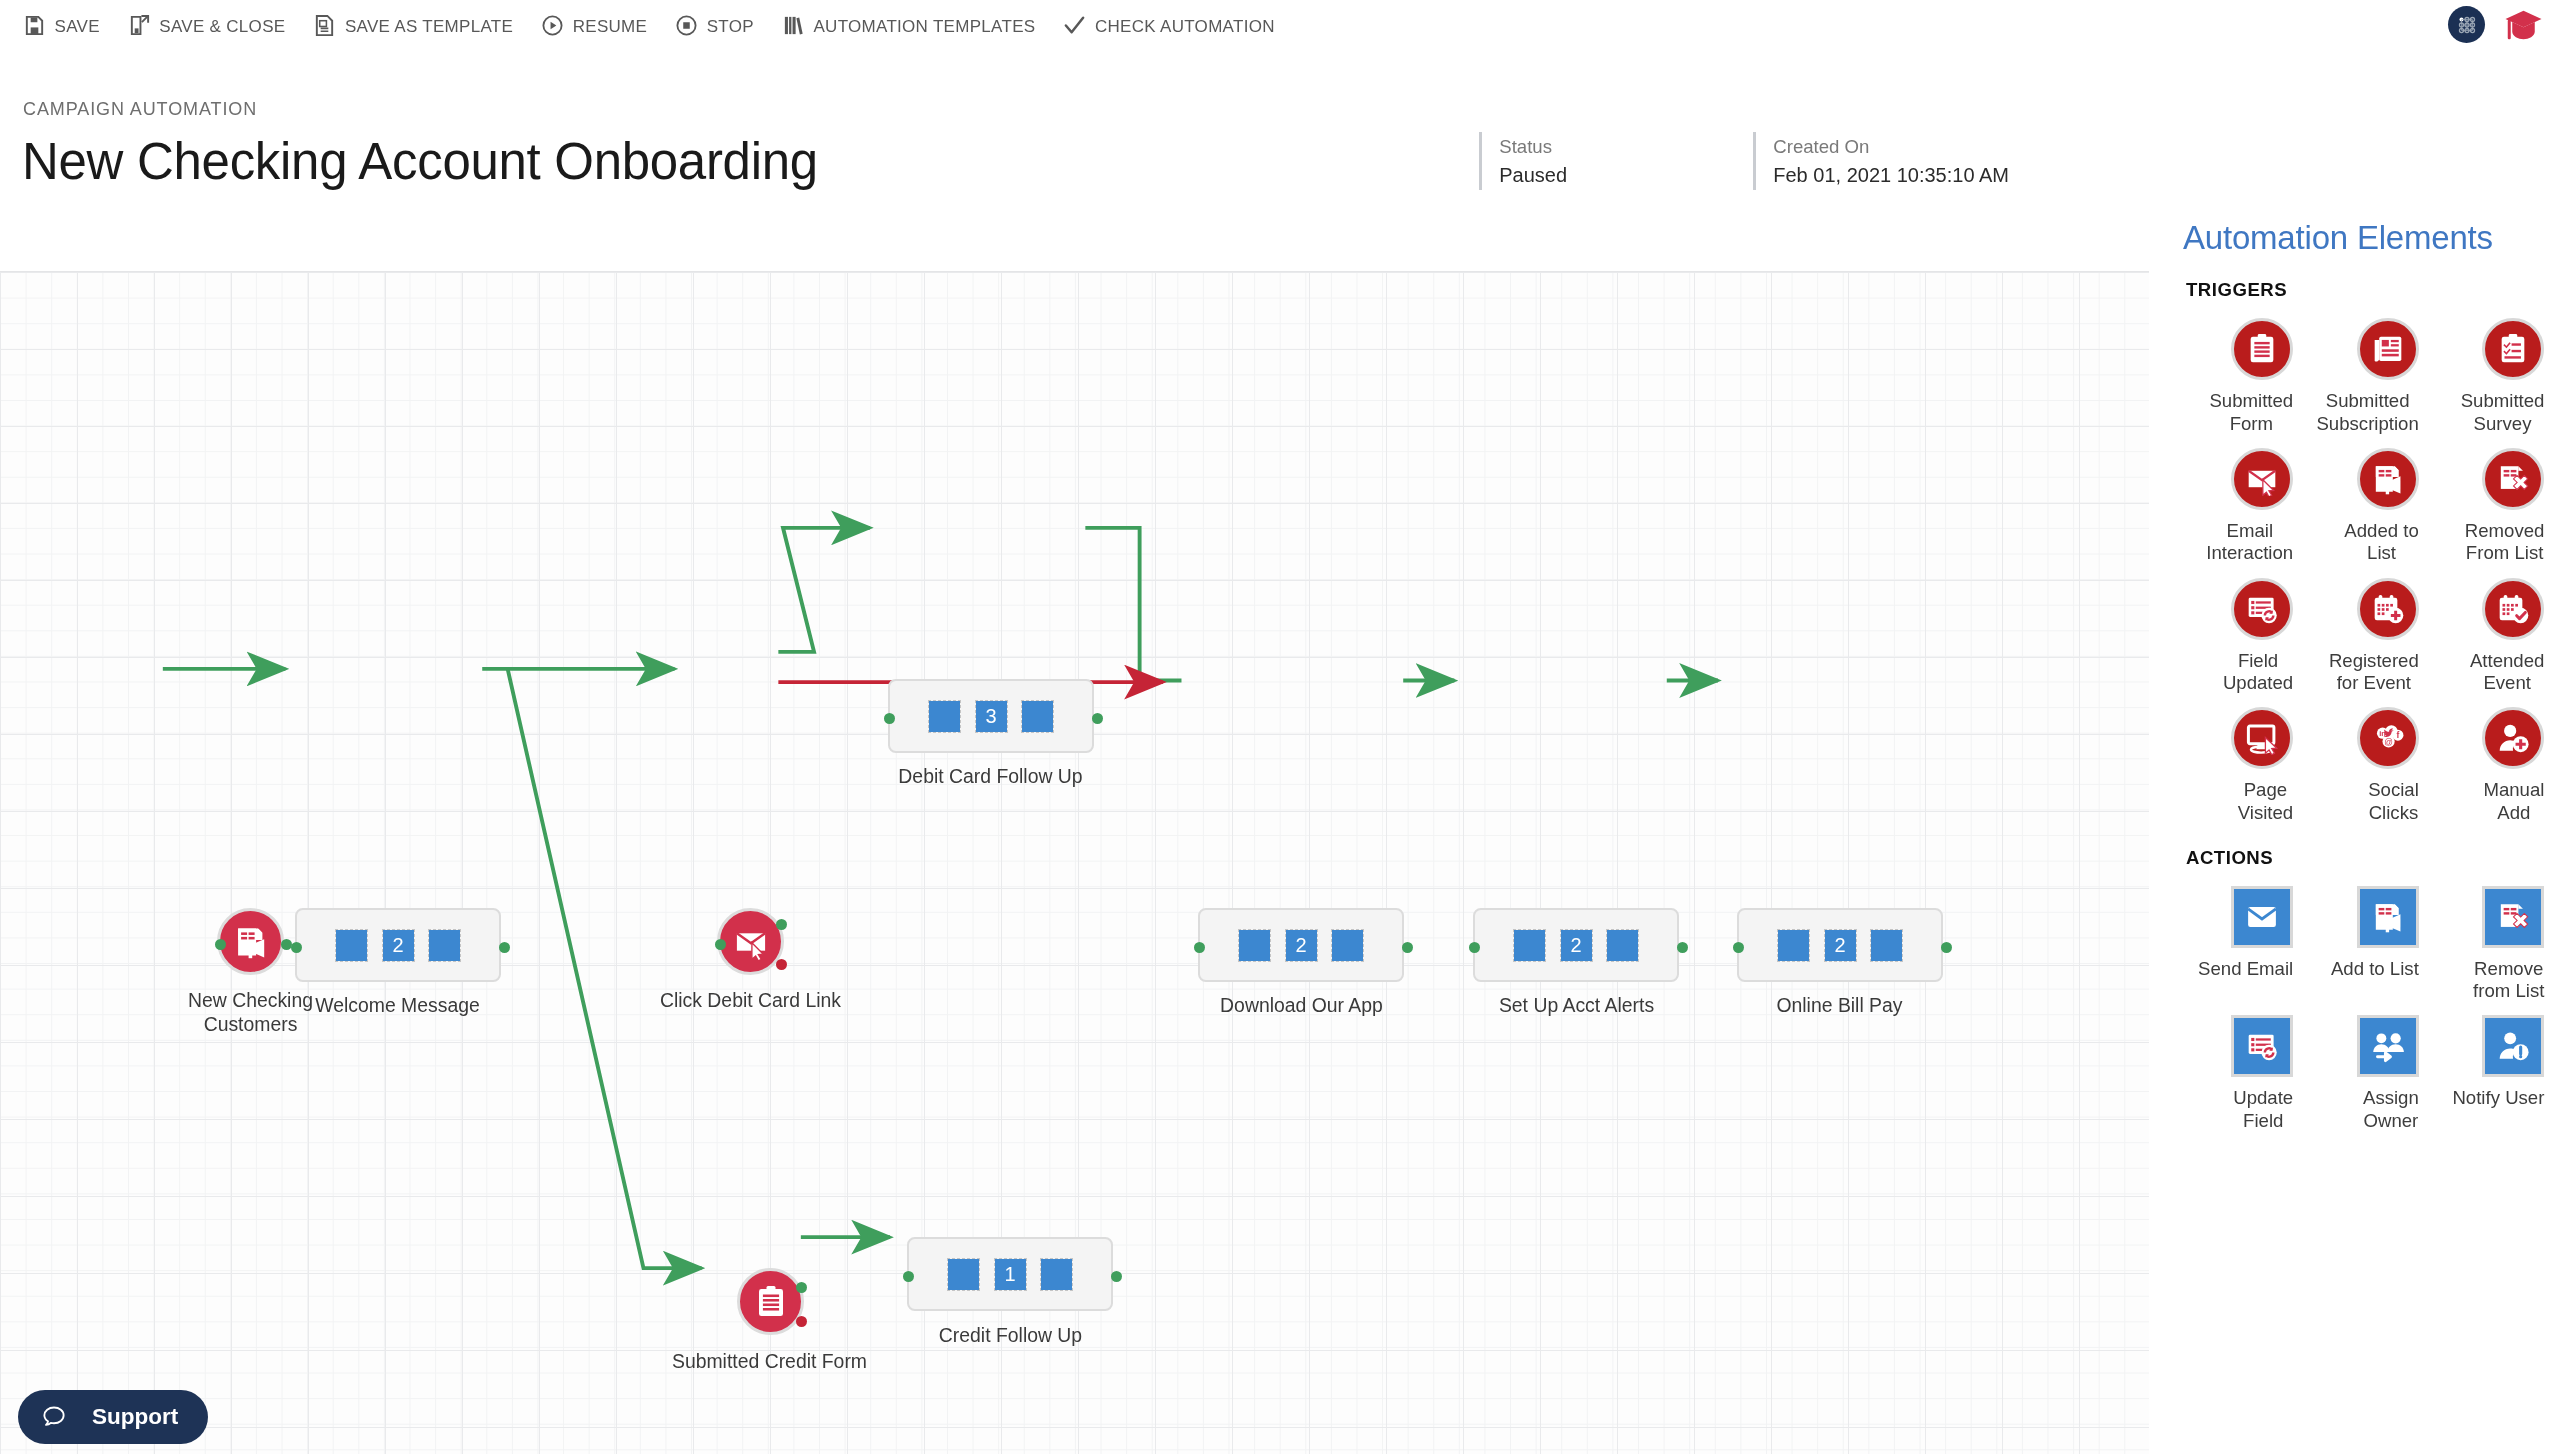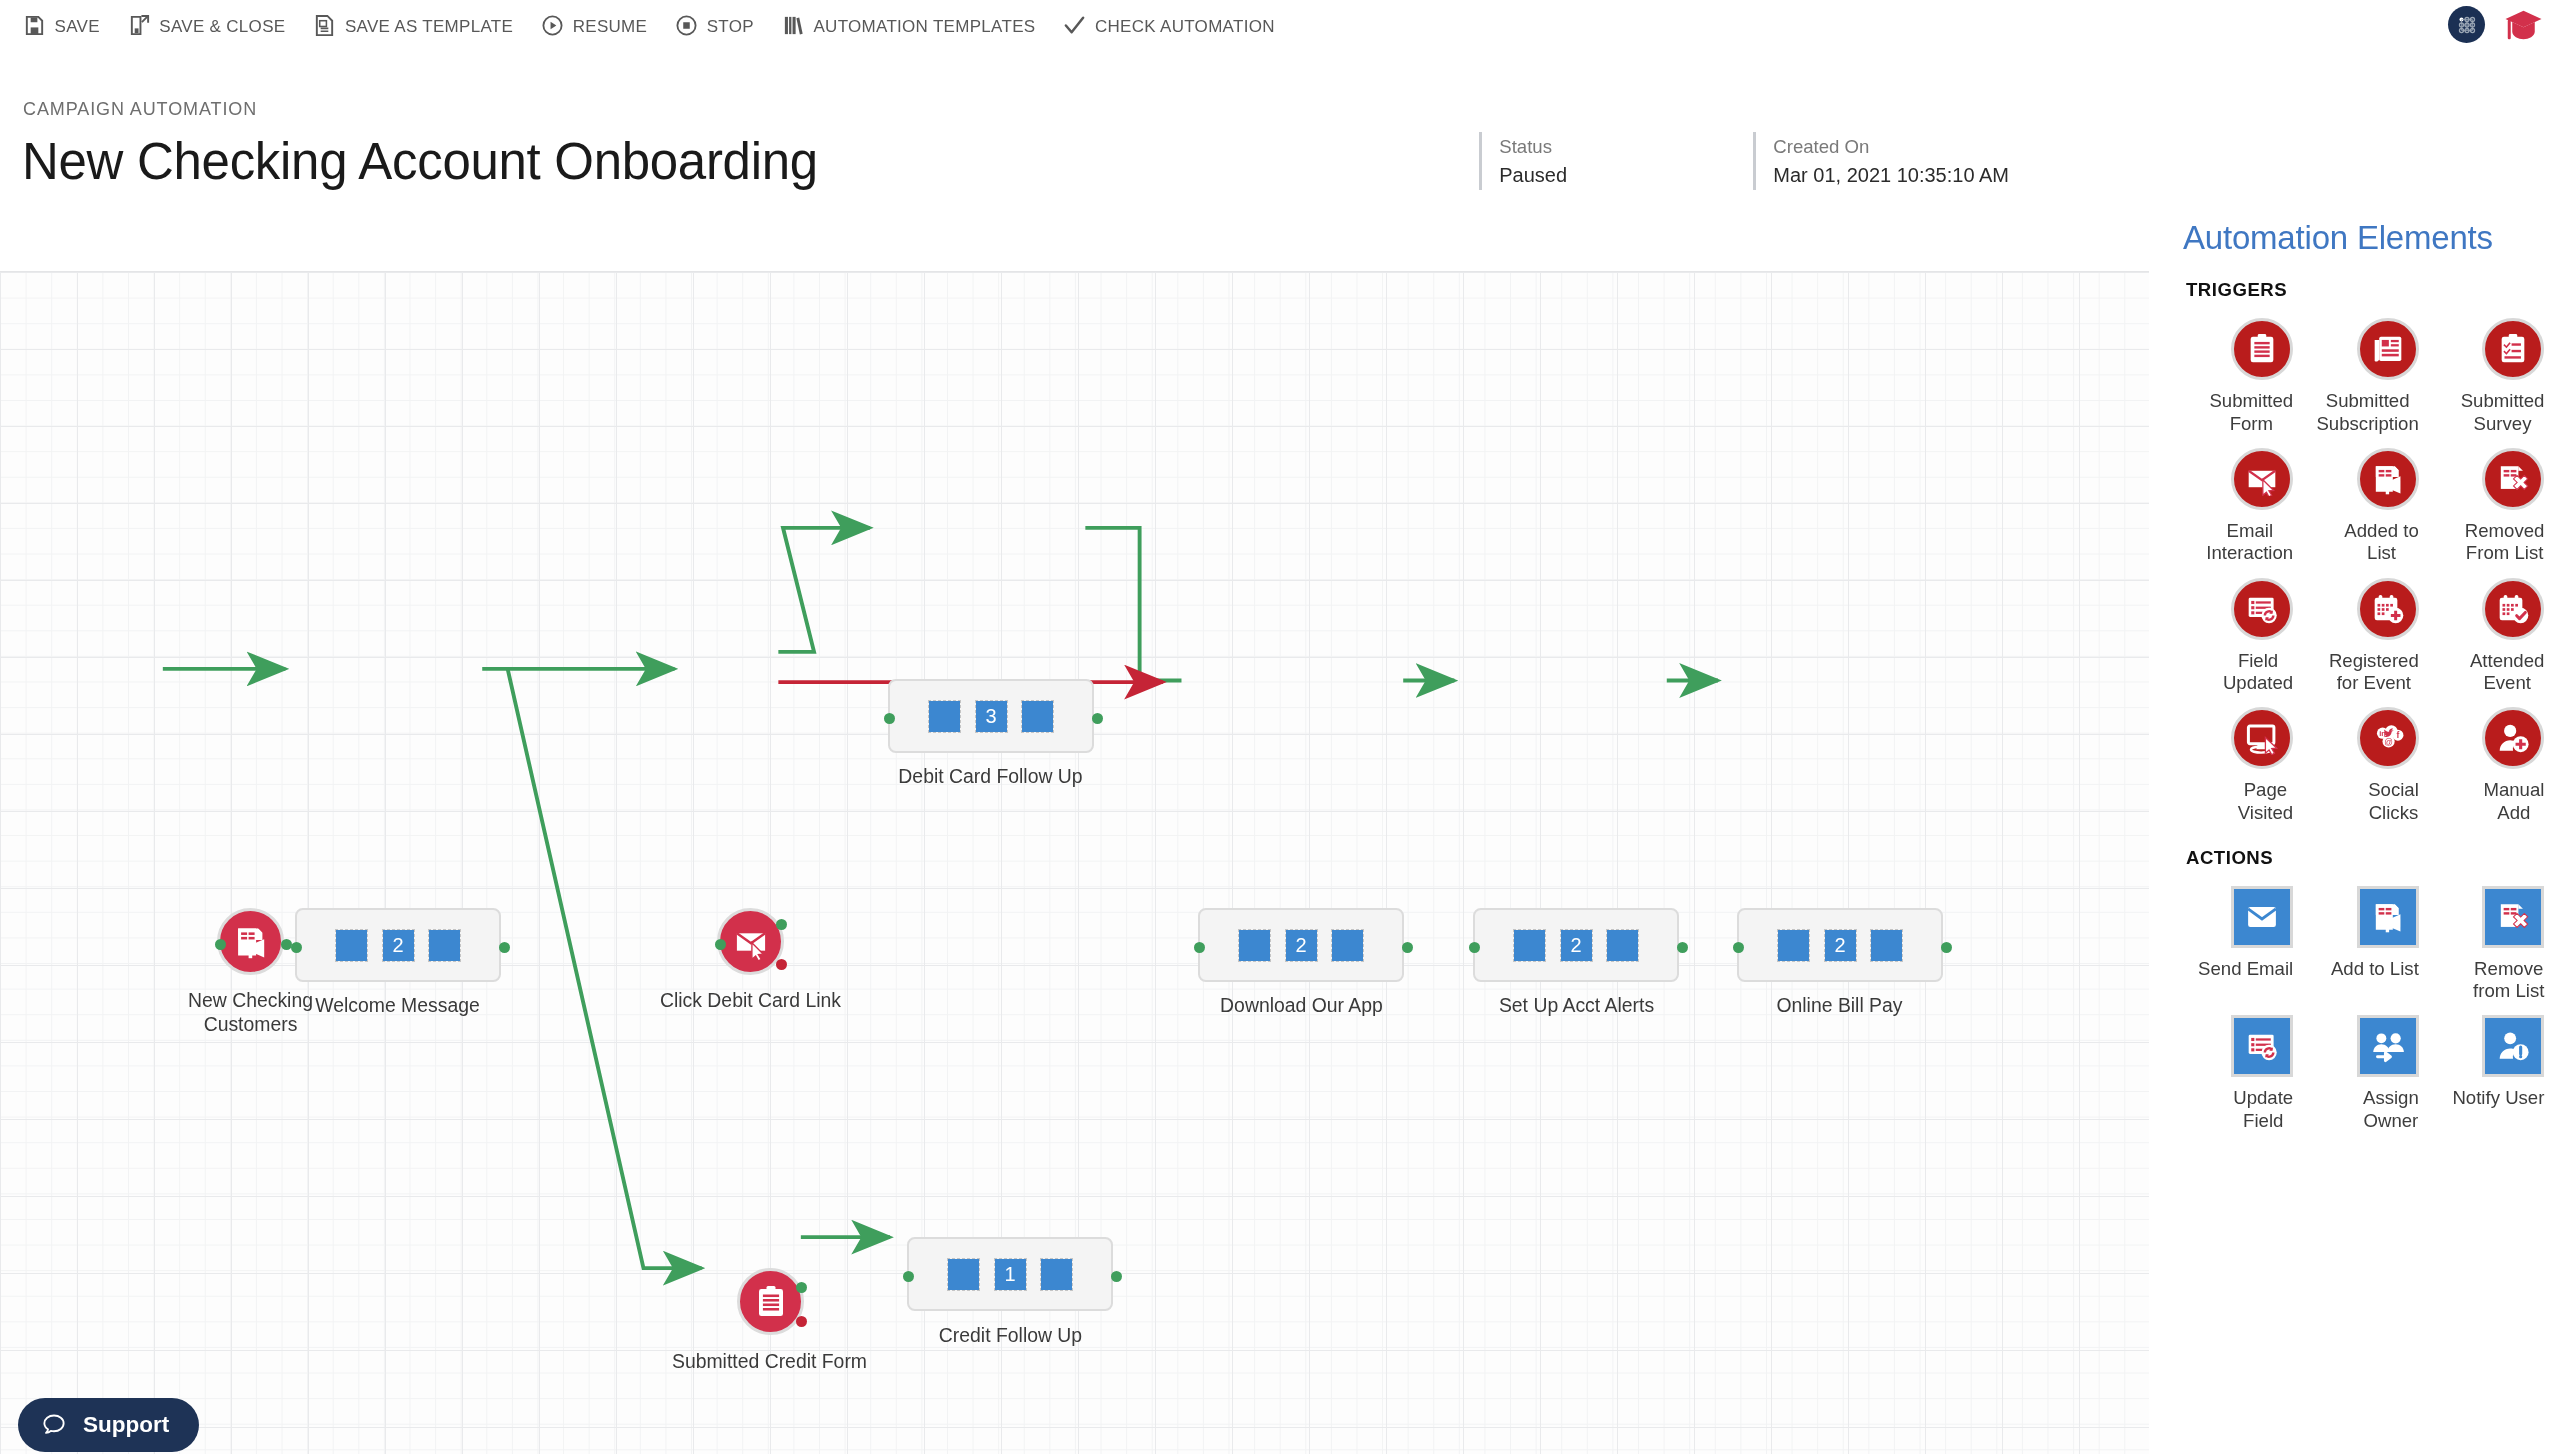--- a/index.html
+++ b/index.html
@@ -94,22 +94,22 @@
     outline-offset: 0.8px; display: flex; align-items: center; justify-content: center;
     color: #fff; font-size: 20px; line-height: 1;
   }
   .nodelabel {
     position: absolute; text-align: center; font-size: 19.4px; color: #3a3a3a;
     line-height: 1.26; white-space: pre-line; pointer-events: none;
   }
 
   
   #support {
-    position: absolute; left: 18px; bottom: 2px; height: 54px; padding: 0 29.5px 0 23px;
-    background: #1e3356; border-radius: 28px; display: flex; align-items: center; gap: 16px;
+    position: absolute; left: 18px; bottom: 10px; height: 54px; padding: 0 29.5px 0 23px;
+    background: #1e3356; border-radius: 28px; display: flex; align-items: center; gap: 25px;
     color: #fff; font-size: 22.5px; font-weight: bold; cursor: pointer;
   }
   #support svg { width: 26px; height: 26px; display: block; }
 
   
   #panel {
     position: absolute; left: 2149px; top: 202px; width: 414px; height: 1253px;
     background: #fff; overflow: hidden;
   }
   #panel-title { font-size: 33px; color: #3f77c2; font-weight: 400; padding: 17px 0 0 34px; letter-spacing: -0.2px; }
@@ -228,21 +228,21 @@
     <div id="breadcrumb">CAMPAIGN AUTOMATION</div>
     <h1 id="page-title">New Checking Account Onboarding</h1>
 
     <div id="meta">
       <div class="meta-cell">
         <div class="meta-label">Status</div>
         <div class="meta-value">Paused</div>
       </div>
       <div class="meta-cell">
         <div class="meta-label">Created On</div>
-        <div class="meta-value">Mar 01, 2021 10:35:10 AM</div>
+        <div class="meta-value">Feb 01, 2021 10:35:10 AM</div>
       </div>
     </div>
 
     <div id="tabs">
         <div class="tab active">BUILDER</div>
         <div class="tab">STATISTICS</div>
         <div class="tab">PARTICIPANTS</div>
       </div>
   </div>
 

